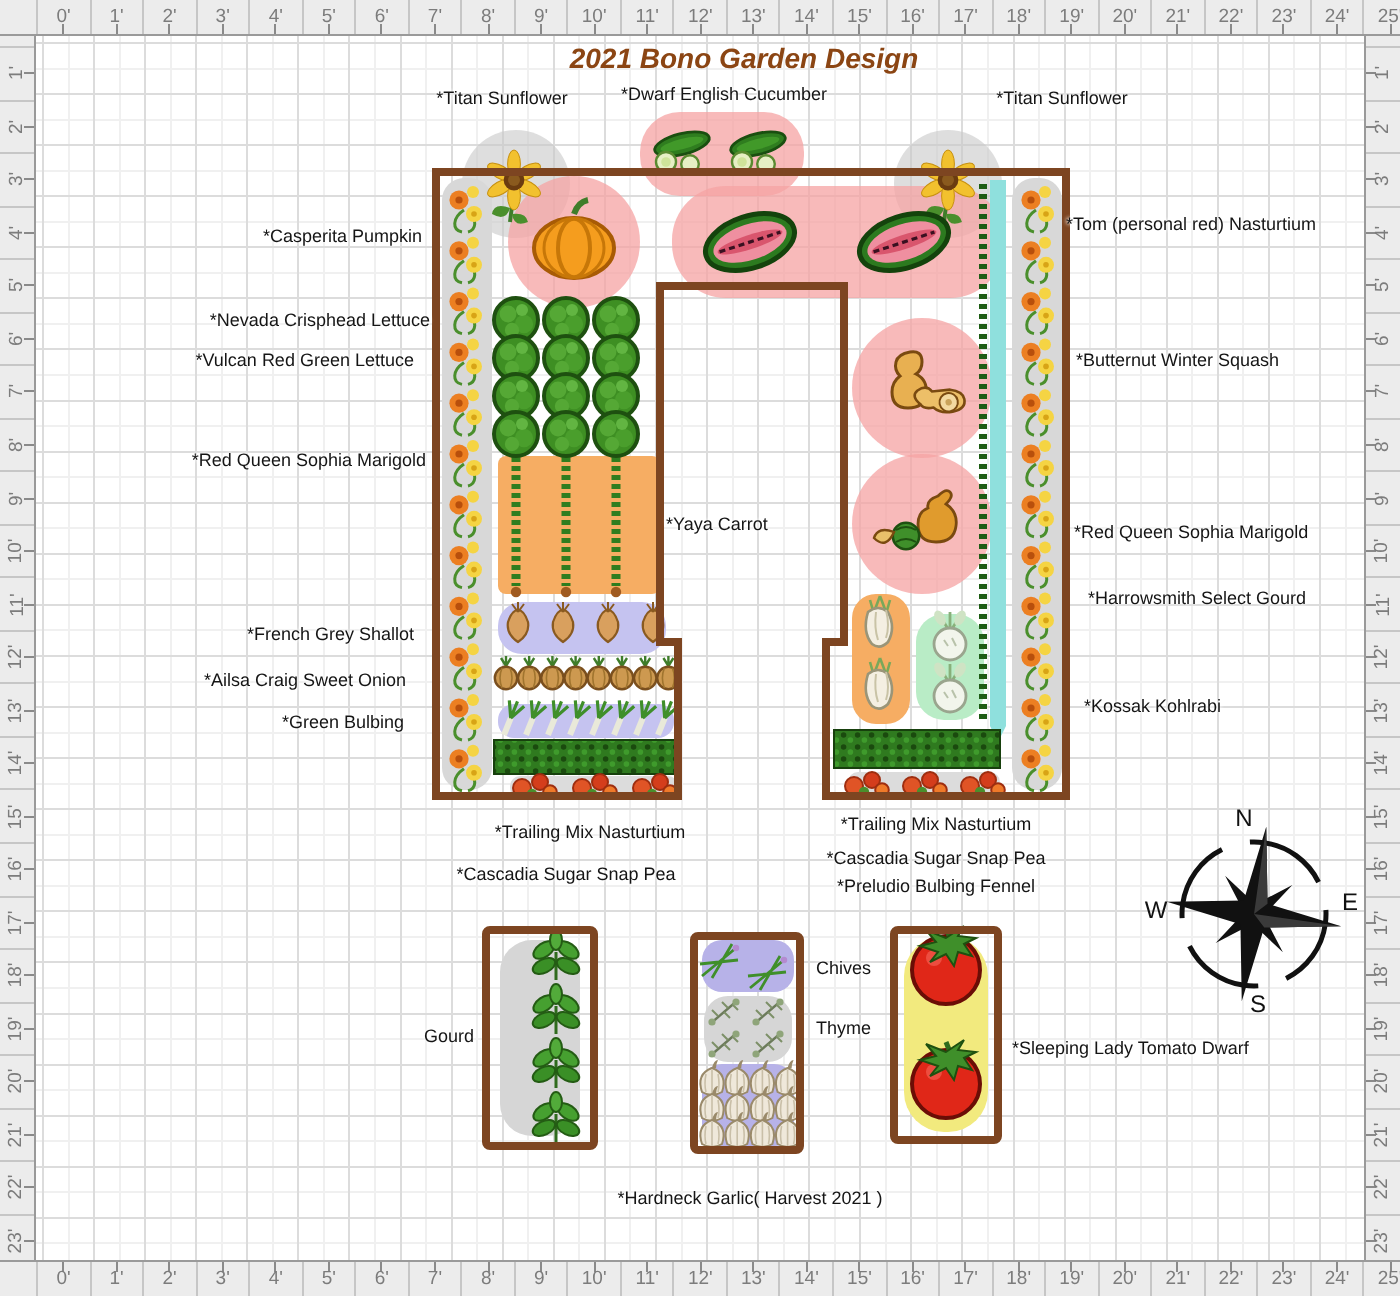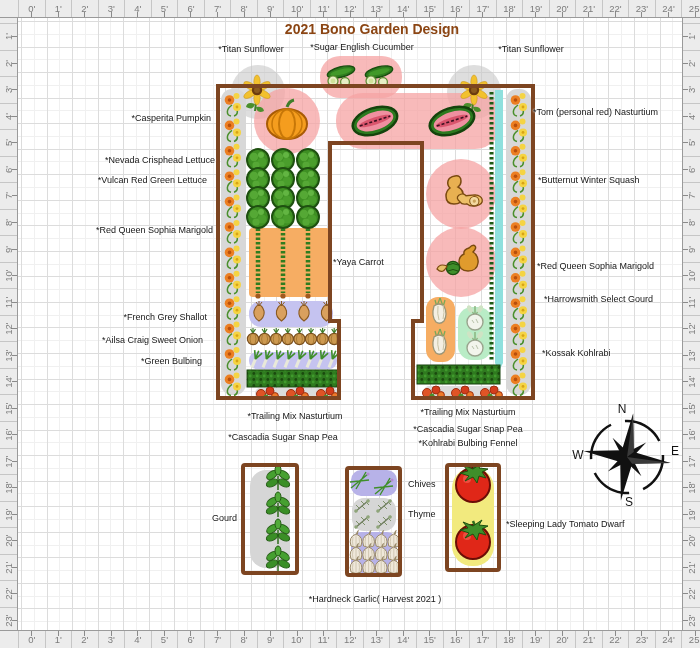--- a/index.html
+++ b/index.html
@@ -37,21 +37,21 @@
   .vruler .rnum{display:block;transform:rotate(-90deg);}
 
   
   #scene{position:absolute;left:0;top:0;width:700px;height:648px;z-index:1;}
 
   
   .lbl{position:absolute;font-size:9px;color:#151515;white-space:nowrap;z-index:2;
        text-shadow:0 0 2px #fff,0 0 2px #fff;}
   .cx{transform:translateX(-50%);}
   #title{position:absolute;left:372px;top:21px;transform:translateX(-50%);
-         font-size:14px;font-weight:bold;color:#8B4513;white-space:nowrap;z-index:2;}
+         font-size:14px;font-weight:bold;color:#8B4513;white-space:nowrap;z-index:2;font-style:italic;}
   .cdir{position:absolute;font-size:12px;color:#111;z-index:2;transform:translate(-50%,-50%);}
 </style>
 </head>
 <body>
 
 <div id="app">
 
   <div id="garden"></div>
 
   <svg id="scene" xmlns="http://www.w3.org/2000/svg" xmlns:xlink="http://www.w3.org/1999/xlink" viewBox="0 0 700 648">
@@ -402,40 +402,40 @@
       <circle r="36" fill="none" stroke="#111" stroke-width="2.5" stroke-dasharray="42 14.5" stroke-dashoffset="7.2"></circle>
       <path d="M0,-24 L3.5,-3.5 L24,0 L3.5,3.5 L0,24 L-3.5,3.5 L-24,0 L-3.5,-3.5 Z" transform="rotate(45)" fill="#111"></path>
       <path d="M0,-44 L6,-6 L44,0 L6,6 L0,44 L-6,6 L-44,0 L-6,-6 Z" fill="#111"></path>
       <path d="M0,-44 L6,-6 L0,0 Z M44,0 L6,6 L0,0 Z" fill="#3a3a3a"></path>
     </g>
   </svg>
 
   <div id="title">2021 Bono Garden Design</div>
 
   <div class="lbl cx" style="left:251px;top:44px">*Titan Sunflower</div>
-  <div class="lbl cx" style="left:362px;top:42px">*Sugar English Cucumber</div>
+  <div class="lbl cx" style="left:362px;top:42px">*Dwarf English Cucumber</div>
   <div class="lbl cx" style="left:531px;top:44px">*Titan Sunflower</div>
   <div class="lbl" style="right:489px;top:113px">*Casperita Pumpkin</div>
   <div class="lbl" style="left:533px;top:107px">*Tom (personal red) Nasturtium</div>
   <div class="lbl" style="right:485px;top:155px">*Nevada Crisphead Lettuce</div>
   <div class="lbl" style="right:493px;top:175px">*Vulcan Red Green Lettuce</div>
   <div class="lbl" style="left:538px;top:175px">*Butternut Winter Squash</div>
   <div class="lbl" style="right:487px;top:225px">*Red Queen Sophia Marigold</div>
   <div class="lbl" style="left:333px;top:257px">*Yaya Carrot</div>
   <div class="lbl" style="left:537px;top:261px">*Red Queen Sophia Marigold</div>
   <div class="lbl" style="left:544px;top:294px">*Harrowsmith Select Gourd</div>
   <div class="lbl" style="right:493px;top:312px">*French Grey Shallot</div>
   <div class="lbl" style="right:497px;top:335px">*Ailsa Craig Sweet Onion</div>
   <div class="lbl" style="left:542px;top:348px">*Kossak Kohlrabi</div>
   <div class="lbl" style="right:498px;top:356px">*Green Bulbing</div>
   <div class="lbl cx" style="left:295px;top:411px">*Trailing Mix Nasturtium</div>
   <div class="lbl cx" style="left:468px;top:407px">*Trailing Mix Nasturtium</div>
   <div class="lbl cx" style="left:283px;top:432px">*Cascadia Sugar Snap Pea</div>
   <div class="lbl cx" style="left:468px;top:424px">*Cascadia Sugar Snap Pea</div>
-  <div class="lbl cx" style="left:468px;top:438px">*Kohlrabi Bulbing Fennel</div>
+  <div class="lbl cx" style="left:468px;top:438px">*Preludio Bulbing Fennel</div>
   <div class="lbl" style="left:408px;top:479px">Chives</div>
   <div class="lbl" style="left:408px;top:509px">Thyme</div>
   <div class="lbl" style="right:463px;top:513px">Gourd</div>
   <div class="lbl" style="left:506px;top:519px">*Sleeping Lady Tomato Dwarf</div>
   <div class="lbl cx" style="left:375px;top:594px">*Hardneck Garlic( Harvest 2021 )</div>
 
   <span class="cdir" style="left:622px;top:409px">N</span>
   <span class="cdir" style="left:675px;top:451px">E</span>
   <span class="cdir" style="left:629px;top:502px">S</span>
   <span class="cdir" style="left:578px;top:455px">W</span>

